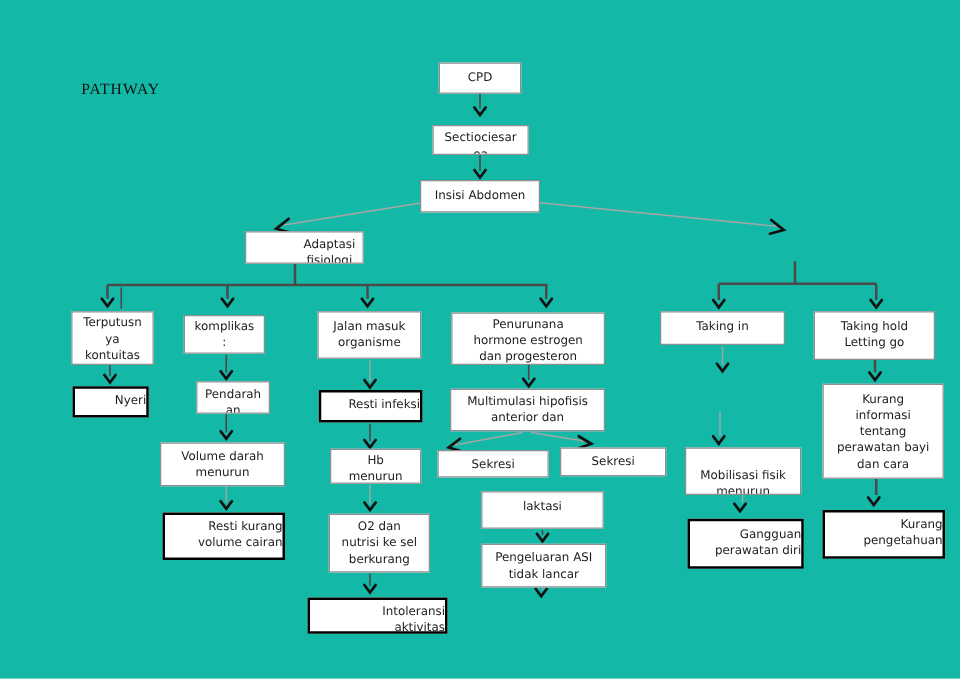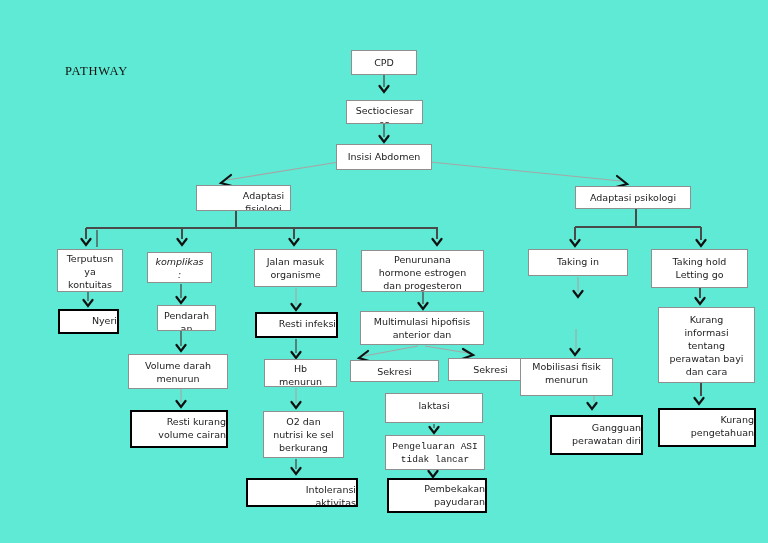--- a/index.html
+++ b/index.html
@@ -1,17 +1,17 @@
 <!DOCTYPE html>
 <html><head>
 <meta charset="utf-8">
 <style>
   html,body{margin:0;padding:0;background:#fff;}
   .canvas{
-    position:relative;width:768px;height:543px;background:#5eead4;
+    position:relative;width:768px;height:543px;background:#14b8a6;
     font-family:"DejaVu Sans", sans-serif;overflow:hidden;
   }
   .svg-layer{position:absolute;left:0;top:0;width:768px;height:543px;}
   .pathway-label{
     position:absolute;left:65px;top:64px;
     font-family:"Liberation Serif", serif;font-size:12.5px;color:#111;
     letter-spacing:0.8px;
   }
   .box{
     position:absolute;box-sizing:border-box;background:#ffffff;
@@ -104,28 +104,27 @@
 
   <div class="pathway-label">PATHWAY</div>
 
   <div class="box" style="left:351px;top:50px;width:66px;height:25px;padding-top:5px;">CPD</div>
   <div class="box" style="left:346px;top:100px;width:77px;height:24px;padding-top:3px;">Sectiociesar
 ea</div>
   <div class="box" style="left:336px;top:144px;width:96px;height:26px;padding-top:5px;">Insisi Abdomen</div>
 
   <div class="box" style="left:196px;top:185px;width:95px;height:26px;padding-top:3px;padding-left:40px;">Adaptasi
 fisiologi</div>
-  <div class="box" style="left:575px;top:186px;width:116px;height:23px;padding-top:4px;">Adaptasi psikologi</div>
 
   <div class="box" style="left:57px;top:249px;width:66px;height:43px;padding-top:2px;">Terputusn
 ya
 kontuitas</div>
   <div class="box bold" style="left:58px;top:309px;width:61px;height:25px;padding-top:3px;">Nyeri</div>
 
-  <div class="box" style="left:147px;top:252px;width:65px;height:31px;padding-top:2px;font-style:italic;">komplikas
+  <div class="box" style="left:147px;top:252px;width:65px;height:31px;padding-top:2px;">komplikas
 :</div>
   <div class="box" style="left:157px;top:305px;width:59px;height:26px;padding-top:3px;">Pendarah
 an</div>
   <div class="box" style="left:128px;top:354px;width:100px;height:35px;padding-top:4px;">Volume darah
 menurun</div>
   <div class="box bold" style="left:130px;top:410px;width:98px;height:38px;padding-top:3px;">Resti kurang
 volume cairan</div>
 
   <div class="box bold" style="left:255px;top:312px;width:83px;height:26px;padding-top:3px;">Resti infeksi</div>
   <div class="box" style="left:254px;top:249px;width:83px;height:38px;padding-top:5px;">Jalan masuk
@@ -139,27 +138,25 @@
 aktivitas</div>
 
   <div class="box" style="left:361px;top:250px;width:123px;height:42px;padding-top:2px;">Penurunana
 hormone estrogen
 dan progesteron</div>
   <div class="box" style="left:360px;top:311px;width:124px;height:34px;padding-top:3px;">Multimulasi hipofisis
 anterior dan</div>
   <div class="box" style="left:350px;top:360px;width:89px;height:22px;padding-top:4px;">Sekresi</div>
   <div class="box" style="left:448px;top:358px;width:85px;height:23px;padding-top:4px;">Sekresi</div>
   <div class="box" style="left:385px;top:393px;width:98px;height:30px;padding-top:5px;">laktasi</div>
-  <div class="box" style="left:385px;top:435px;width:100px;height:35px;padding-top:4px;font-family:Liberation Mono, monospace;">Pengeluaran ASI
+  <div class="box" style="left:385px;top:435px;width:100px;height:35px;padding-top:4px;">Pengeluaran ASI
 tidak lancar</div>
-  <div class="box bold" style="left:387px;top:478px;width:100px;height:35px;padding-top:2px;">Pembekakan
-payudaran</div>
 
   <div class="box" style="left:528px;top:249px;width:100px;height:27px;padding-top:5px;">Taking in</div>
-  <div class="box" style="left:520px;top:358px;width:93px;height:38px;padding-top:1px;">Mobilisasi fisik
+  <div class="box" style="left:548px;top:358px;width:93px;height:38px;padding-top:15px;">Mobilisasi fisik
 menurun</div>
   <div class="box bold" style="left:550px;top:415px;width:93px;height:40px;padding-top:4px;">Gangguan
 perawatan diri</div>
 
   <div class="box" style="left:651px;top:249px;width:97px;height:39px;padding-top:5px;">Taking hold
 Letting go</div>
   <div class="box" style="left:658px;top:307px;width:97px;height:76px;padding-top:5px;">Kurang
 informasi
 tentang
 perawatan bayi

